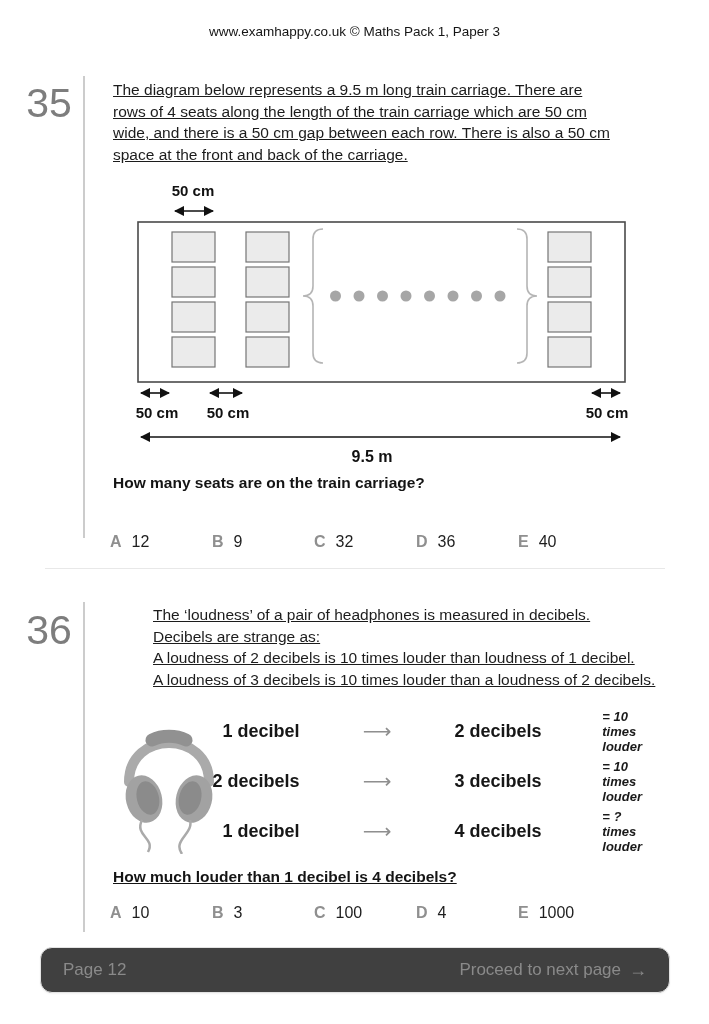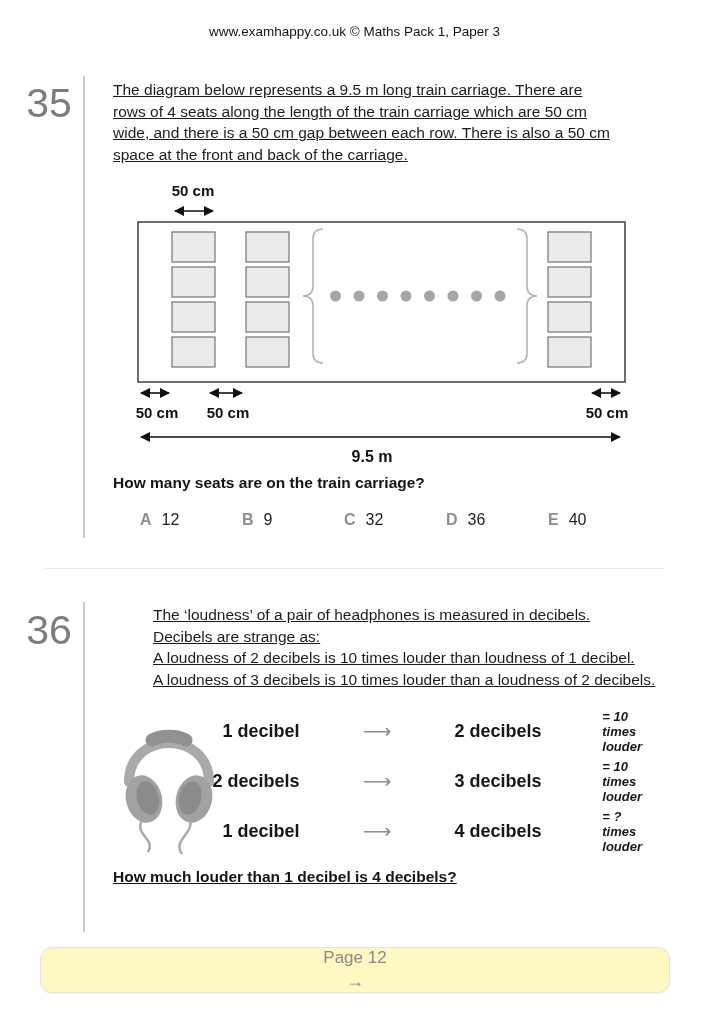--- a/index.html
+++ b/index.html
@@ -23,43 +23,43 @@
   .qtext.t35 { top:79px; }
   .qtext.t36 { top:604px;margin-left:40px; }
 
   .diagram-svg { position:absolute; left:0; top:178px; }
 
   .qask { position:absolute; left:113px; font-size:15.5px; font-weight:bold; color:#141414; }
   .qask.a35 { top:474px; }
   .qask.a36 { top:868px;text-decoration:underline; }
 
   .opts { position:absolute; left:110px; display:flex; }
-  .opts.o35 { top:511px;margin-left:30px; }
+  .opts.o35 { top:533px; }
   .opts.o36 { top:904px; }
   .opt { width:102px; font-size:16px; }
   .opt .letter { color:#8f8f8f; font-weight:bold; margin-right:10px; }
   .opt .val { color:#1e1e1e; }
 
   .divider { position:absolute; left:45px; top:568px; width:620px; height:1px; background:#e8e8e8; }
 
   .hp-svg { position:absolute; left:110px; top:702px; }
 
   .db-row { position:absolute; left:97px; width:545px; height:30px;
             display:flex; align-items:center;gap:48px; }
   .db-row.row1 { top:716px; } .db-row.row2 { top:766px; } .db-row.row3 { top:816px; }
   .db-from { width:220px; text-align:right; font-size:18px; font-weight:bold; color:#161616; }
   .db-arrow { width:64px; text-align:center; font-size:20px; color:#8f8f8f; }
   .db-to { width:104px; text-align:left; font-size:18px; font-weight:bold; color:#161616; }
   .db-note { flex:1; font-size:13px; font-style:italic; font-weight:600; color:#1a1a1a; padding-left:4px; }
 
   .footer { position:absolute; left:40px; top:947px; width:630px; height:46px;
-            background:#fef9c3; border:1px solid #e3e3e3; border-radius:12px;
+            background:#404040; border:1px solid #e3e3e3; border-radius:12px;
             display:flex; align-items:center; justify-content:space-between;
             padding:0 22px; color:#8a8a8a; font-size:17px;
-            box-shadow:0 1px 2px rgba(0,0,0,0.05);flex-direction:column; }
+            box-shadow:0 1px 2px rgba(0,0,0,0.05); }
   .proceed { cursor:pointer; display:flex; align-items:center; gap:8px; color:#8a8a8a; }
   .proceed .arr { font-size:18px; }
 
   svg text { font-family:"Liberation Sans", sans-serif; }
 </style>
 </head>
 <body>
 
 <div class="page">
 
@@ -195,21 +195,39 @@
   </div>
   <div class="db-row row3">
     <span class="db-from">1 decibel</span>
     <span class="db-arrow">⟶</span>
     <span class="db-to">4 decibels</span>
     <span class="db-note">= ? times louder</span>
   </div>
 
   <div class="qask a36">How much louder than 1 decibel is 4 decibels?</div>
 
+  <div class="opts o36">
+    <div class="opt">
+      <span class="letter">A</span><span class="val">10</span>
+    </div>
+    <div class="opt">
+      <span class="letter">B</span><span class="val">3</span>
+    </div>
+    <div class="opt">
+      <span class="letter">C</span><span class="val">100</span>
+    </div>
+    <div class="opt">
+      <span class="letter">D</span><span class="val">4</span>
+    </div>
+    <div class="opt">
+      <span class="letter">E</span><span class="val">1000</span>
+    </div>
+  </div>
 
   <div class="footer">
     <span>Page 12</span>
     <div class="proceed">
+      <span>Proceed to next page</span>
       <span class="arr">→</span>
     </div>
   </div>
 
 </div>
 
 </body></html>

